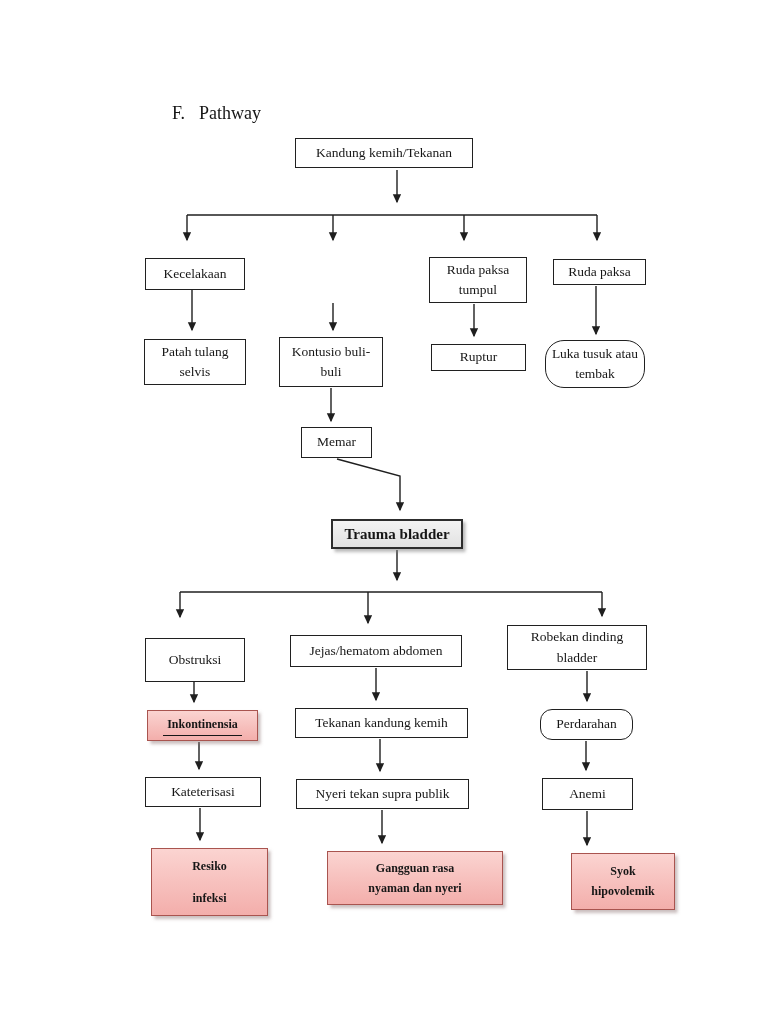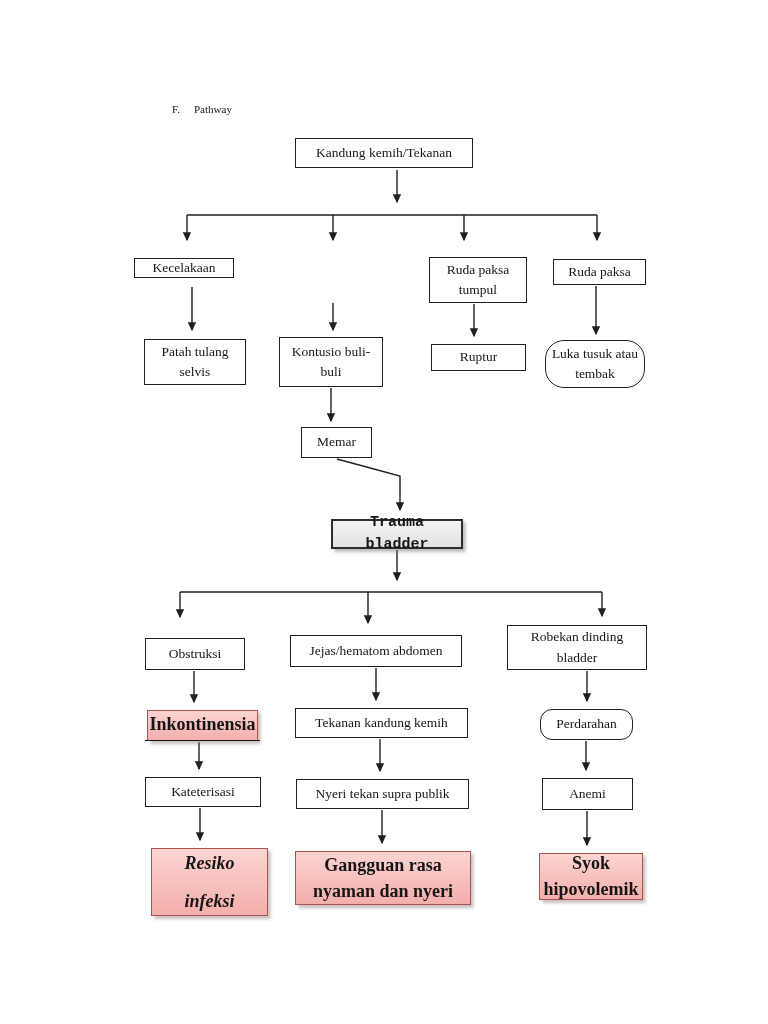--- a/index.html
+++ b/index.html
@@ -1,43 +1,42 @@
 <!DOCTYPE html>
 <html><head>
 <meta charset="utf-8">
 <style>
   html,body { margin:0; padding:0; background:#ffffff; }
   .page {
     position:relative; width:768px; height:1024px; background:#ffffff;
     font-family:"Liberation Serif", serif; color:#161616; overflow:hidden;
   }
-  .heading { position:absolute; left:172px; top:103px; font-size:11px; white-space:nowrap; }
+  .heading { position:absolute; left:172px; top:103px; font-size:18px; white-space:nowrap; }
   .heading .sec { display:inline-block; margin-right:14px; }
   svg.connectors { position:absolute; left:0; top:0; width:768px; height:1024px; }
   .ln { stroke:#1f1f1f; stroke-width:1.4; fill:none; }
   .node {
     position:absolute; box-sizing:border-box;
     border:1.5px solid #202020; background:#ffffff;
     display:flex; flex-direction:column; align-items:center; justify-content:center;
     text-align:center; font-size:13.5px; line-height:1.5; padding:1px 4px;
   }
   .node.gray {
     background:linear-gradient(180deg,#f3f3f3,#e2e2e2);
     border:2px solid #2d2d2d; font-weight:bold; font-size:15px;
     box-shadow:2.5px 3px 3px rgba(130,130,130,0.55);
-    font-family:Liberation Mono, monospace;
   }
   .node.pink {
     background:linear-gradient(180deg,#fbd4d1,#f3aeab);
-    border:1.7px solid #a9544f; font-weight:bold; font-size:18px;
+    border:1.7px solid #a9544f; font-weight:bold; font-size:12px;
     box-shadow:2.5px 3px 3px rgba(150,125,125,0.5);
   }
   .node .ul { border-bottom:1.8px solid #161616; padding:0 4px 2px 4px; }
   .gap-lg { row-gap:19px; line-height:1.05; }
-  .gap-sm { row-gap:7px;  line-height:1.05; }
+  .gap-sm { row-gap:7px;  line-height:1.05;margin-left:32px; }
 </style>
 </head>
 <body>
 
 <div class="page">
 
   <div class="heading">
     <span class="sec">F.</span><span>Pathway</span>
   </div>
 
@@ -82,21 +81,21 @@
 
     <path class="ln" marker-end="url(#ah)" d="M587,671 L587,701"></path>
     <path class="ln" marker-end="url(#ah)" d="M586,741 L586,770"></path>
     <path class="ln" marker-end="url(#ah)" d="M587,811 L587,845"></path>
   </svg>
 
   <div class="node" style="left:295px; top:138px; width:178px; height:30px;">
       <span>Kandung kemih/Tekanan</span>
     </div>
 
-  <div class="node" style="left:134px; top:258px; width:100px; height:20px;">
+  <div class="node" style="left:145px; top:258px; width:100px; height:32px;">
       <span>Kecelakaan</span>
     </div>
   <div class="node" style="left:429px; top:257px; width:98px; height:46px;">
       <span>Ruda paksa tumpul</span>
     </div>
   <div class="node" style="left:553px; top:259px; width:93px; height:26px;text-align:center;">
       <span>Ruda paksa</span>
     </div>
 
   <div class="node" style="left:144px; top:339px; width:102px; height:46px;">
@@ -113,21 +112,21 @@
     </div>
 
   <div class="node" style="left:301px; top:427px; width:71px; height:31px;">
       <span>Memar</span>
     </div>
 
   <div class="node gray" style="left:331px; top:519px; width:132px; height:30px;">
       <span>Trauma bladder</span>
     </div>
 
-  <div class="node" style="left:145px; top:638px; width:100px; height:32px;">
+  <div class="node" style="left:145px; top:638px; width:100px; height:44px;">
       <span>Obstruksi</span>
     </div>
   <div class="node" style="left:290px; top:635px; width:172px; height:32px;">
       <span>Jejas/hematom abdomen</span>
     </div>
   <div class="node" style="left:507px; top:625px; width:140px; height:45px;align-items:flex-end;">
       <span>Robekan dinding bladder</span>
     </div>
 
   <div class="node pink" style="left:147px; top:710px; width:111px; height:31px;">
@@ -143,26 +142,26 @@
   <div class="node" style="left:296px; top:779px; width:173px; height:30px;">
       <span>Nyeri tekan supra publik</span>
     </div>
   <div class="node" style="left:145px; top:777px; width:116px; height:30px;">
       <span>Kateterisasi</span>
     </div>
   <div class="node" style="left:542px; top:778px; width:91px; height:32px;">
       <span>Anemi</span>
     </div>
 
-  <div class="node pink gap-lg" style="left:151px; top:848px; width:117px; height:68px;font-style:italic;">
+  <div class="node pink gap-lg" style="left:151px; top:848px; width:117px; height:68px;">
     <span>Resiko</span>
     <span>infeksi</span>
   </div>
   <div class="node pink gap-sm" style="left:295px; top:851px; width:176px; height:54px;">
     <span>Gangguan rasa</span>
     <span>nyaman dan nyeri</span>
   </div>
-  <div class="node pink gap-sm" style="left:539px; top:853px; width:104px; height:47px;">
+  <div class="node pink gap-sm" style="left:539px; top:853px; width:104px; height:57px;">
     <span>Syok</span>
     <span>hipovolemik</span>
   </div>
 
 </div>
 
 </body></html>

